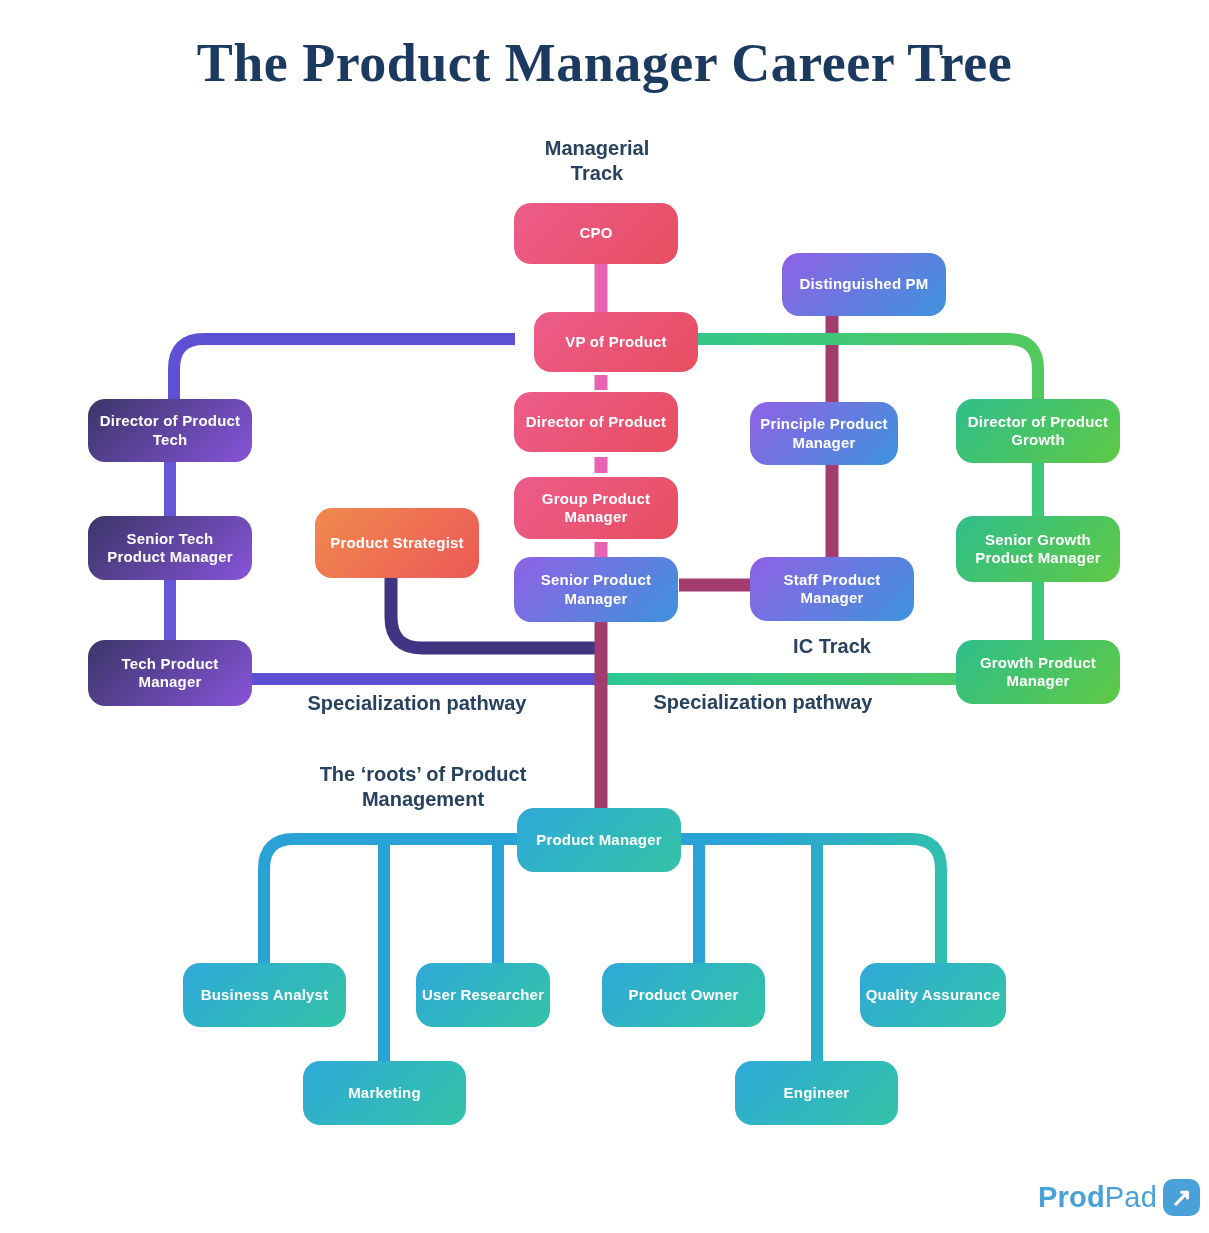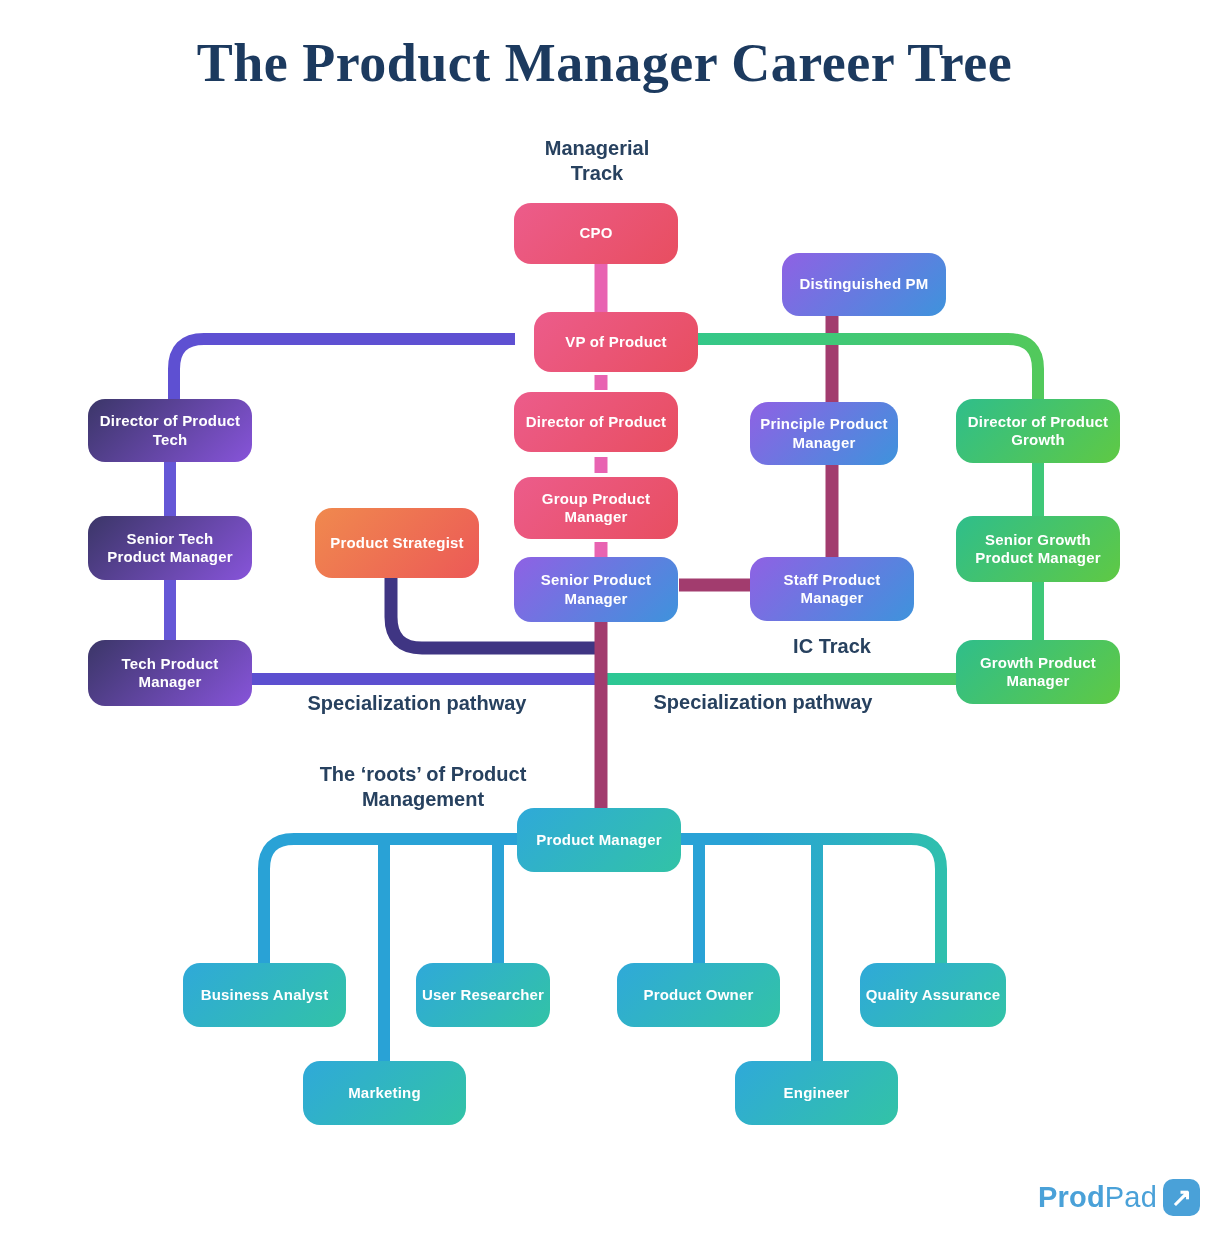--- a/index.html
+++ b/index.html
@@ -121,21 +121,21 @@
   <div class="node green" style="left:956px;top:399px;width:164px;height:64px;">Director of Product
 Growth</div>
   <div class="node green" style="left:956px;top:516px;width:164px;height:66px;">Senior Growth
 Product Manager</div>
   <div class="node green" style="left:956px;top:640px;width:164px;height:64px;">Growth Product
 Manager</div>
 
   <div class="node teal" style="left:517px;top:808px;width:164px;height:64px;">Product Manager</div>
   <div class="node teal" style="left:183px;top:963px;width:163px;height:64px;">Business Analyst</div>
   <div class="node teal" style="left:416px;top:963px;width:134px;height:64px;">User Researcher</div>
-  <div class="node teal" style="left:617px;top:963px;width:163px;height:64px;">Product Owner</div>
+  <div class="node teal" style="left:602px;top:963px;width:163px;height:64px;">Product Owner</div>
   <div class="node teal" style="left:860px;top:963px;width:146px;height:64px;">Quality Assurance</div>
   <div class="node teal" style="left:303px;top:1061px;width:163px;height:64px;">Marketing</div>
   <div class="node teal" style="left:735px;top:1061px;width:163px;height:64px;">Engineer</div>
 
   <div class="logo">
     <div class="logo-text"><span class="b">Prod</span><span class="r">Pad</span></div>
     <div class="logo-mark">
         <span>↗</span>
       </div>
   </div>

